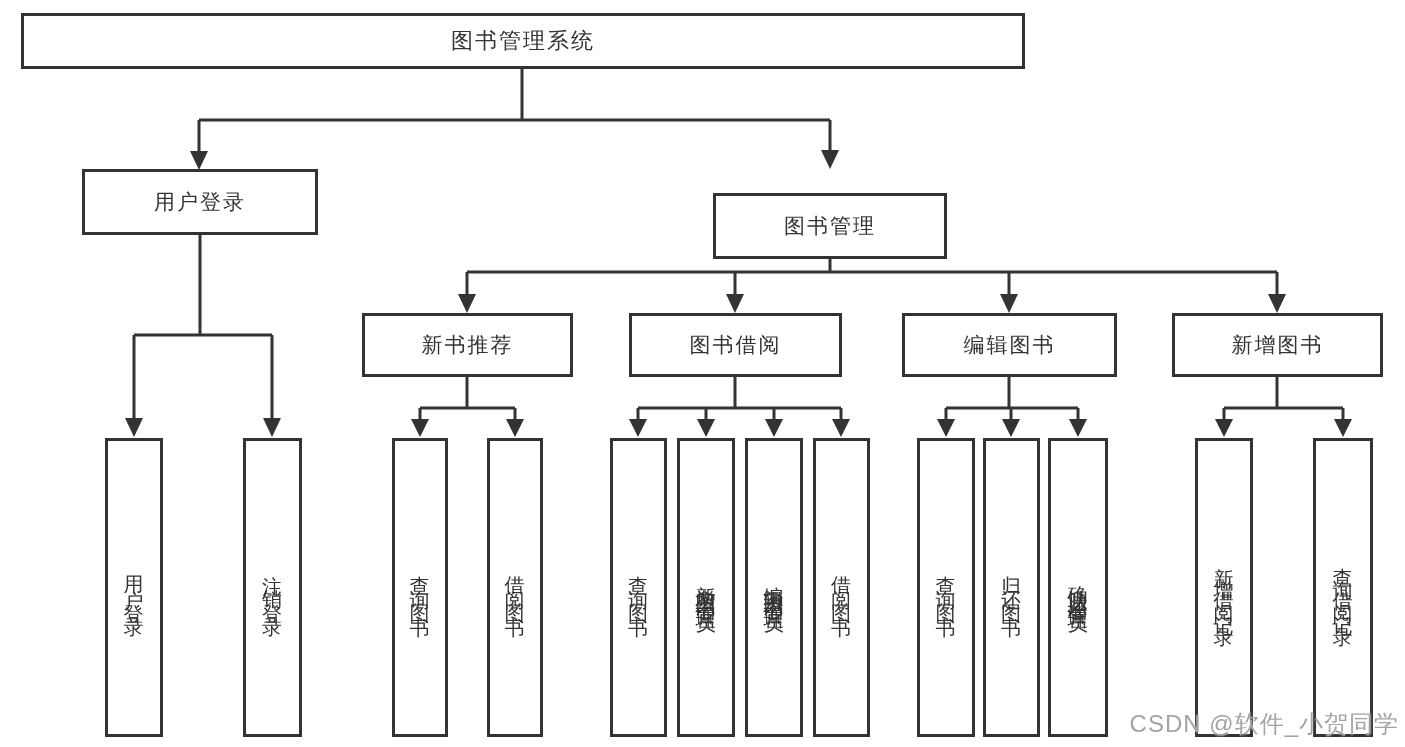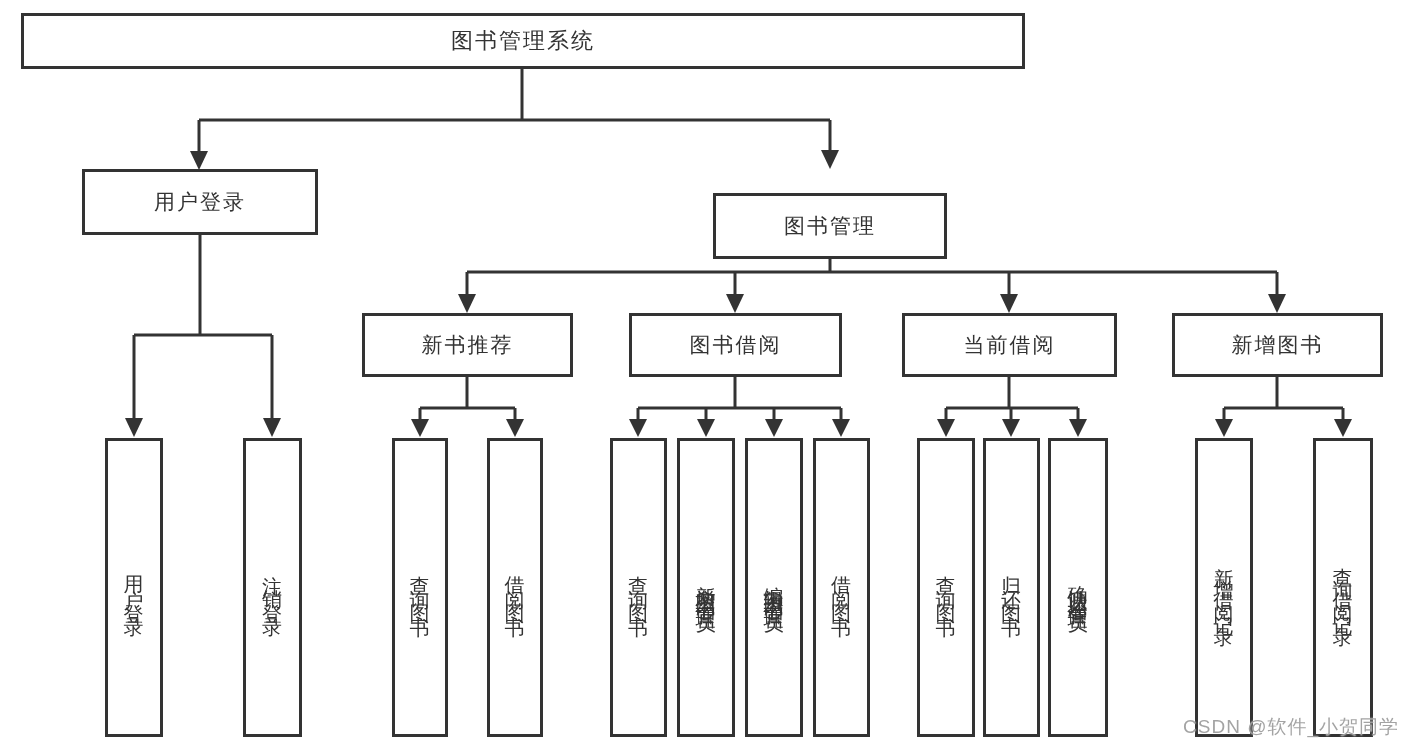--- a/index.html
+++ b/index.html
@@ -45,21 +45,21 @@
     letter-spacing: 14px;
     line-height: 1;
   }
   .node.v .vtext.med { letter-spacing: 12px; }
   .node.v .vtext.long { letter-spacing: 4px; }
   .watermark {
     position: absolute;
     right: 6px;
     bottom: 7px;
     z-index: 2;
-    font-size: 19px;
+    font-size: 24px;
     letter-spacing: 1px;
     color: rgba(158,158,158,0.95);
     text-shadow: 0 0 2px rgba(255,255,255,0.9);
     pointer-events: none;
   }
 </style>
 </head>
 <body>
 
 <div class="canvas">
@@ -140,21 +140,21 @@
     <span>图书管理</span>
   </div>
 
   <div class="node h" style="left:362px; top:313px; width:211px; height:64px;">
     <span>新书推荐</span>
   </div>
   <div class="node h" style="left:629px; top:313px; width:213px; height:64px;">
     <span>图书借阅</span>
   </div>
   <div class="node h" style="left:902px; top:313px; width:215px; height:64px;">
-    <span>当前借阅</span>
+    <span>编辑图书</span>
   </div>
   <div class="node h" style="left:1172px; top:313px; width:211px; height:64px;">
     <span>新增图书</span>
   </div>
 
   <div class="node v" style="left:105px; top:438px; width:58px; height:299px;">
     <span class="vtext">用户登录</span>
   </div>
   <div class="node v" style="left:243px; top:438px; width:59px; height:299px;">
     <span class="vtext">注销登录</span>

